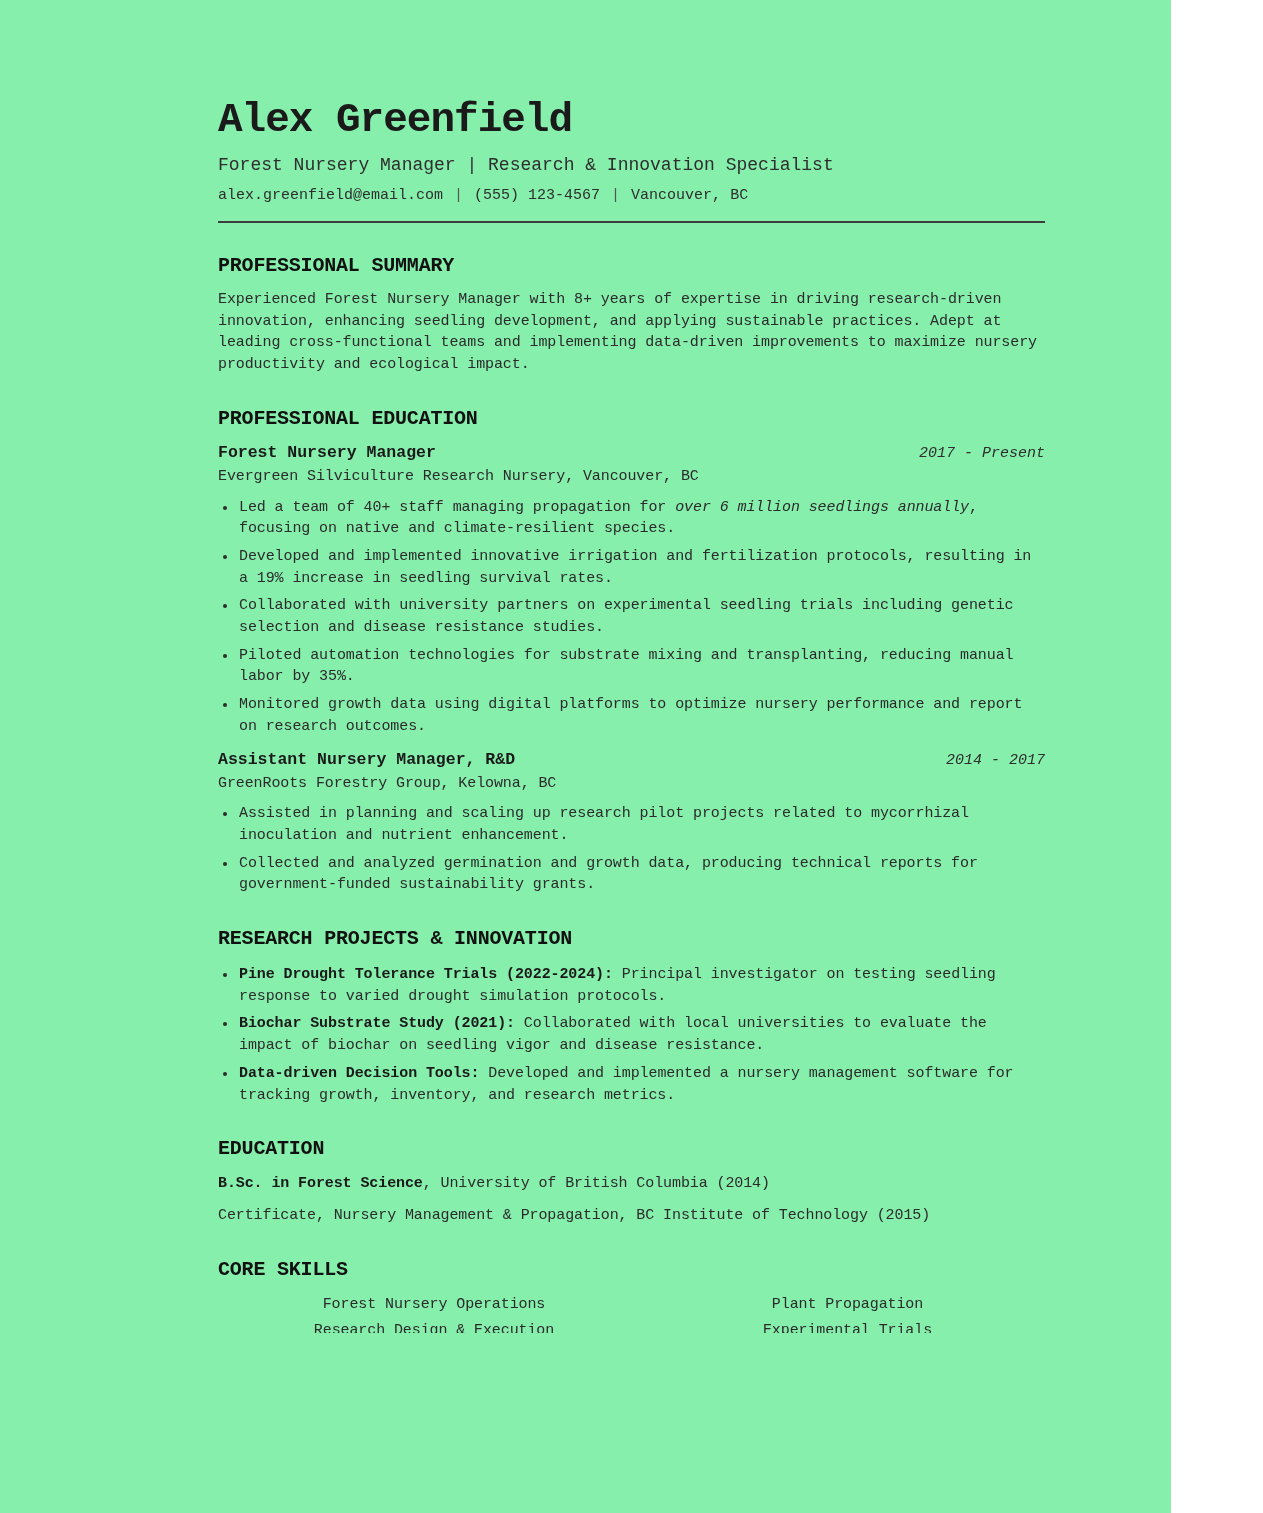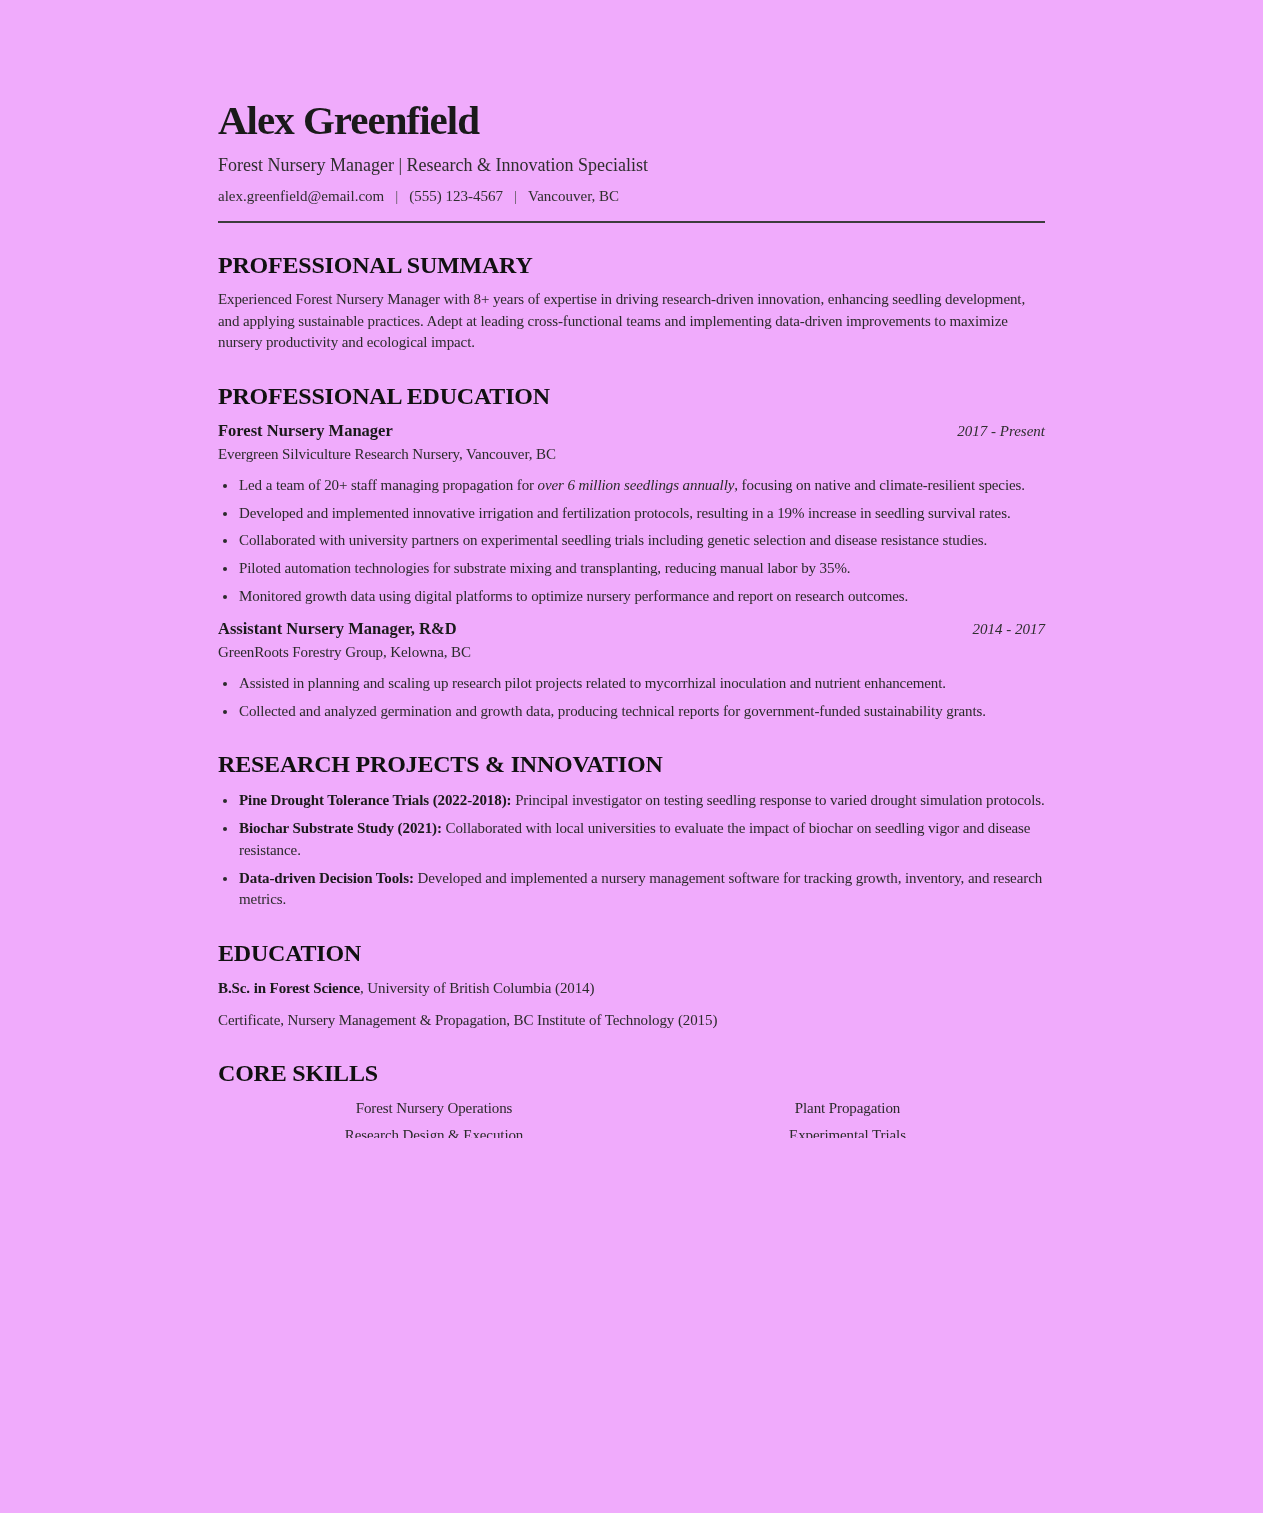--- a/index.html
+++ b/index.html
@@ -1,22 +1,22 @@
 <!DOCTYPE html>
 <html><head>
 <meta charset="utf-8">
 <style>
   html, body { margin: 0; padding: 0; background: #ffffff; }
   .page {
     position: relative;
-    width: 1263px;
+    width: 1171px;
     height: 1513px;
-    background: #f0abfc;
+    background: #86efac;
     overflow: hidden;
-    font-family: Liberation Serif, serif;
+    font-family: Liberation Mono, monospace;
     color: #2b2b2b;
   }
   .content {
     position: absolute;
     left: 218px;
     top: 0;
     width: 827px;
   }
   .name {
     margin: 0;
@@ -40,21 +40,21 @@
     color: #2e2e2e;
   }
   .contact .sep { margin: 0 11px; color: #555; }
   .rule {
     margin: 14px 0 0 0;
     border: none;
     border-top: 2px solid #3d3d3d;
   }
   .section-heading {
     margin: 30px 0 0 0;
-    font-size: 24px;
+    font-size: 20px;
     line-height: 25px;
     font-weight: 700;
     letter-spacing: -0.2px;
     color: #111111;
   }
   .body-text, li, .edu-line, .skill-cell {
     font-size: 15px;
     line-height: 21.7px;
     letter-spacing: -0.1px;
     color: #2b2b2b;
@@ -131,21 +131,21 @@
 
     <div class="section-heading">PROFESSIONAL EDUCATION</div>
 
     <div>
       <div class="job-header">
         <span class="job-title">Forest Nursery Manager</span>
         <span class="job-dates">2017 - Present</span>
       </div>
       <div class="body-text company">Evergreen Silviculture Research Nursery, Vancouver, BC</div>
       <ul class="bullets">
-        <li><span>Led a team of 20+ staff managing propagation for </span><em>over 6 million seedlings annually</em><span>, focusing on native and climate-resilient species.</span></li>
+        <li><span>Led a team of 40+ staff managing propagation for </span><em>over 6 million seedlings annually</em><span>, focusing on native and climate-resilient species.</span></li>
         <li>Developed and implemented innovative irrigation and fertilization protocols, resulting in a 19% increase in seedling survival rates.</li>
         <li>Collaborated with university partners on experimental seedling trials including genetic selection and disease resistance studies.</li>
         <li>Piloted automation technologies for substrate mixing and transplanting, reducing manual labor by 35%.</li>
         <li>Monitored growth data using digital platforms to optimize nursery performance and report on research outcomes.</li>
       </ul>
     </div>
 
     <div class="job-entry-2">
       <div class="job-header">
         <span class="job-title">Assistant Nursery Manager, R&amp;D</span>
@@ -153,21 +153,21 @@
       </div>
       <div class="body-text company">GreenRoots Forestry Group, Kelowna, BC</div>
       <ul class="bullets">
         <li>Assisted in planning and scaling up research pilot projects related to mycorrhizal inoculation and nutrient enhancement.</li>
         <li>Collected and analyzed germination and growth data, producing technical reports for government-funded sustainability grants.</li>
       </ul>
     </div>
 
     <div class="section-heading">RESEARCH PROJECTS &amp; INNOVATION</div>
     <ul class="bullets" style="margin-top:13px;">
-      <li><strong>Pine Drought Tolerance Trials (2022-2018):</strong> <span>Principal investigator on testing seedling response to varied drought simulation protocols.</span></li>
+      <li><strong>Pine Drought Tolerance Trials (2022-2024):</strong> <span>Principal investigator on testing seedling response to varied drought simulation protocols.</span></li>
       <li><strong>Biochar Substrate Study (2021):</strong> <span>Collaborated with local universities to evaluate the impact of biochar on seedling vigor and disease resistance.</span></li>
       <li><strong>Data-driven Decision Tools:</strong> <span>Developed and implemented a nursery management software for tracking growth, inventory, and research metrics.</span></li>
     </ul>
 
     <div class="section-heading">EDUCATION</div>
     <p class="edu-line"><strong>B.Sc. in Forest Science</strong><span>, University of British Columbia (2014)</span></p>
     <p class="edu-line">Certificate, Nursery Management &amp; Propagation, BC Institute of Technology (2015)</p>
 
     <div class="section-heading">CORE SKILLS</div>
     <div class="skills-grid">

